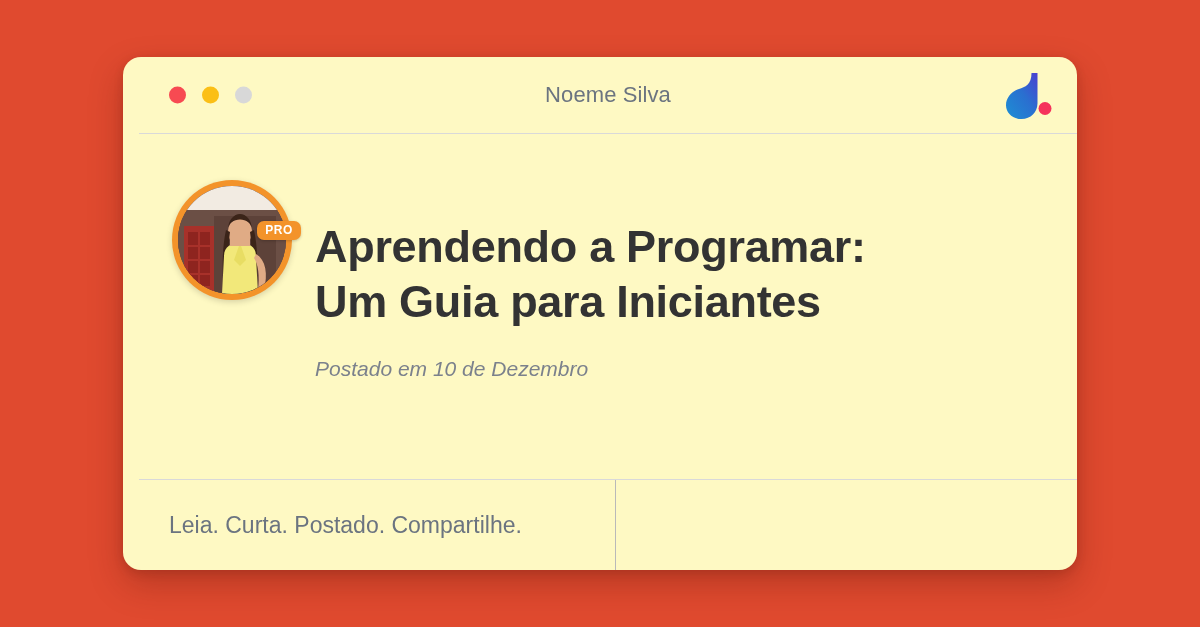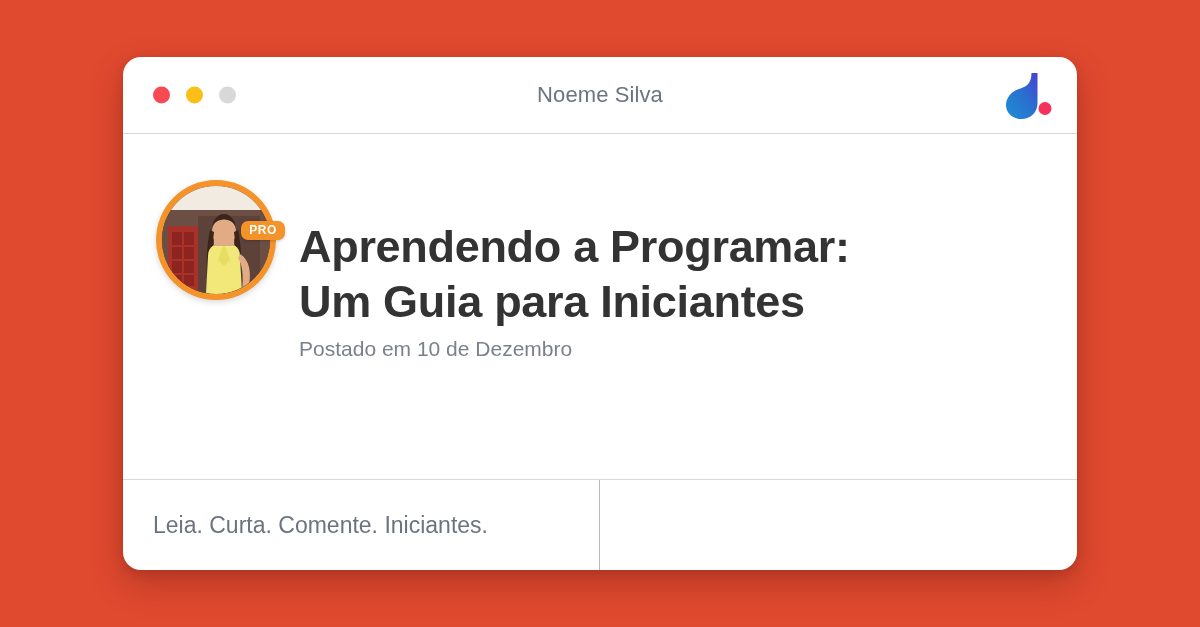--- a/index.html
+++ b/index.html
@@ -16,27 +16,28 @@
     position: relative;
   }
 
   
   .window {
     position: absolute;
     left: 123px;
     top: 57px;
     width: 954px;
     height: 513px;
-    background: #ffffff;
+    background: #fef9c3;
     border-radius: 18px;
     box-shadow: 0 14px 34px rgba(90, 20, 10, 0.30),
                 0 3px 10px rgba(90, 20, 10, 0.18);
     overflow: hidden;
     display: flex;
     flex-direction: column;
+    padding-left: 16px;
   }
 
   
   .titlebar {
     position: relative;
     height: 77px;
     flex: 0 0 77px;
     border-bottom: 1px solid #d9d9d9;
     display: flex;
     align-items: center;
@@ -144,25 +145,26 @@
     font-size: 45px;
     line-height: 1.22;
     font-weight: 700;
     color: #333333;
     letter-spacing: -0.3px;
     white-space: pre-line;
     margin-top: 36px;
   }
 
   .post-meta {
-    margin-top: 8px;
+    margin-top: 28px;
     font-size: 21px;
     color: #7b818c;
     font-weight: 400;
     line-height: 1;
+    font-style: italic;
   }
 
   
   .card-footer {
     flex: 0 0 91px;
     height: 91px;
     border-top: 1px solid #d9d9d9;
     display: flex;
   }
 
@@ -259,20 +261,20 @@
 
     <div class="post-text">
       <div class="post-title">Aprendendo a Programar:
 Um Guia para Iniciantes</div>
       <div class="post-meta">Postado em 10 de Dezembro</div>
     </div>
   </div>
 
   <div class="card-footer">
     <div class="footer-left">
-      <span class="footer-cta">Leia. Curta. Comente. Iniciantes.</span>
+      <span class="footer-cta">Leia. Curta. Postado. Compartilhe.</span>
     </div>
     <div class="footer-right">
       <span class="footer-right-text"></span>
     </div>
   </div>
 
 </div>
 
 </body></html>

